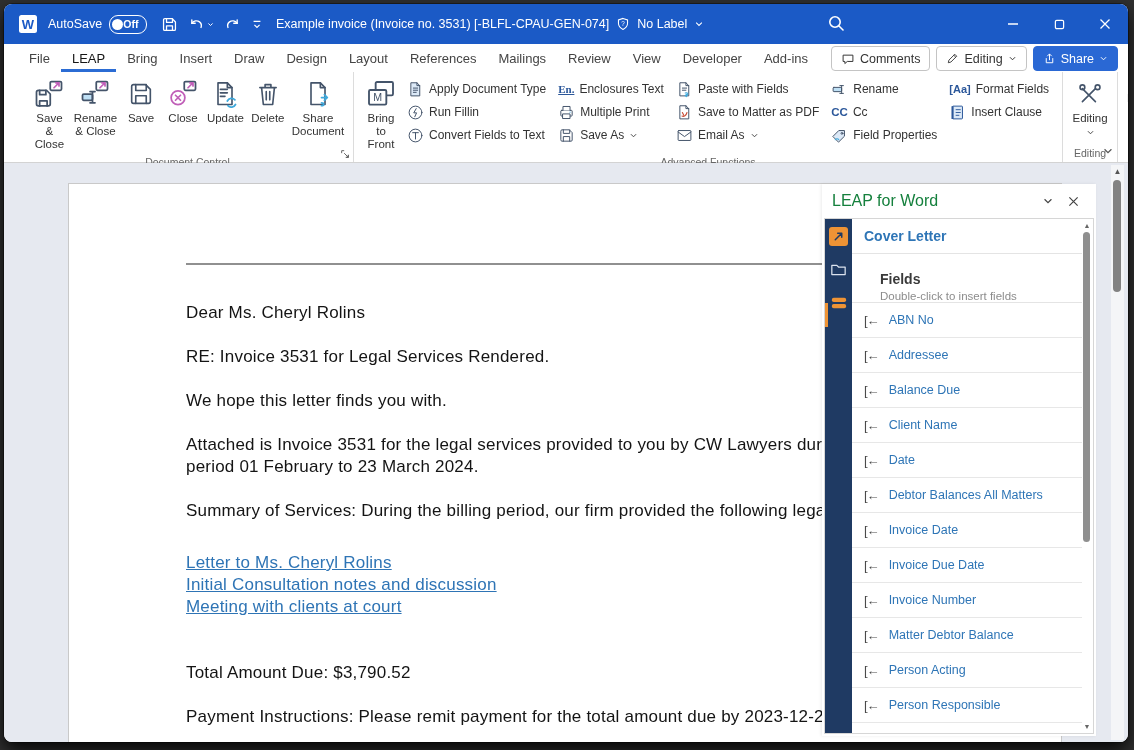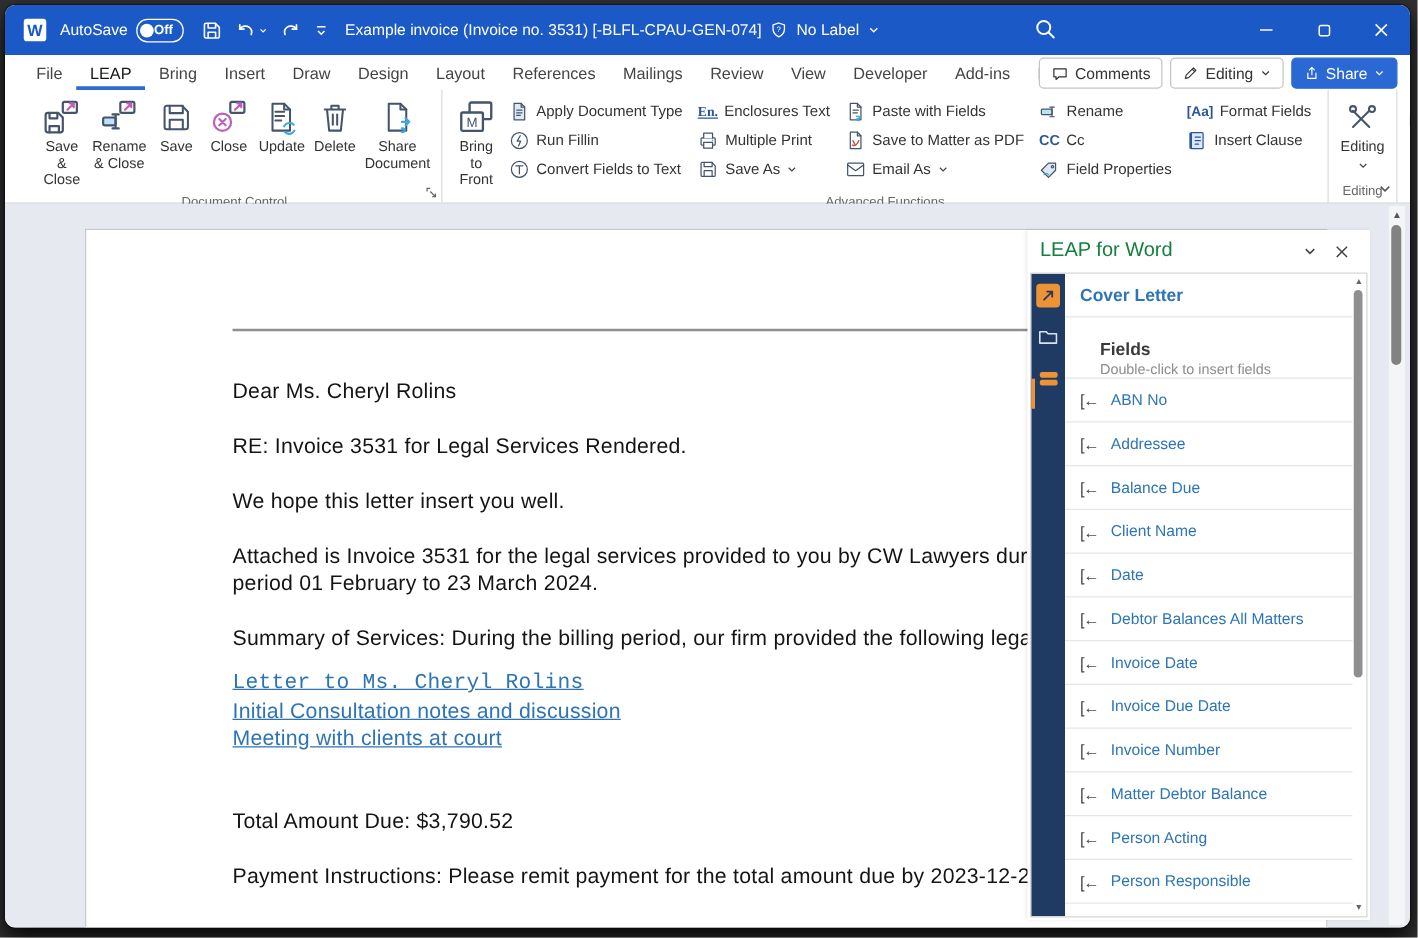--- a/index.html
+++ b/index.html
@@ -494,25 +494,25 @@
         </svg>
     </span>
   </div>
 
   <div class="workarea">
     <div class="page">
       <div class="rule"></div>
       <div class="doclines" id="doc-lines">
           <div class="doc-line" style="margin-top: 0px;">Dear Ms. Cheryl Rolins</div>
           <div class="doc-line" style="margin-top: 22px;">RE: Invoice 3531 for Legal Services Rendered.</div>
-          <div class="doc-line" style="margin-top: 22px;">We hope this letter insert you well.</div>
+          <div class="doc-line" style="margin-top: 22px;">We hope this letter finds you with.</div>
           <div class="doc-line" style="margin-top: 22px;">Attached is Invoice 3531 for the legal services provided to you by CW Lawyers during the</div>
           <div class="doc-line" style="margin-top: 0px;">period 01 February to 23 March 2024.</div>
           <div class="doc-line" style="margin-top: 22px;">Summary of Services: During the billing period, our firm provided the following legal services:</div>
-          <div class="doc-line link" style="margin-top: 14px; font-family: Liberation Mono, monospace;">Letter to Ms. Cheryl Rolins</div>
+          <div class="doc-line link" style="margin-top: 30px;">Letter to Ms. Cheryl Rolins</div>
           <div class="doc-line link" style="margin-top: 0px;">Initial Consultation notes and discussion</div>
           <div class="doc-line link" style="margin-top: 0px;">Meeting with clients at court</div>
           <div class="doc-line" style="margin-top: 44px;">Total Amount Due: $3,790.52</div>
           <div class="doc-line" style="margin-top: 22px;">Payment Instructions: Please remit payment for the total amount due by 2023-12-27</div>
         </div>
     </div>
 
     <div class="panel">
       <div class="panel-header">
         <span class="panel-title">LEAP for Word</span>

